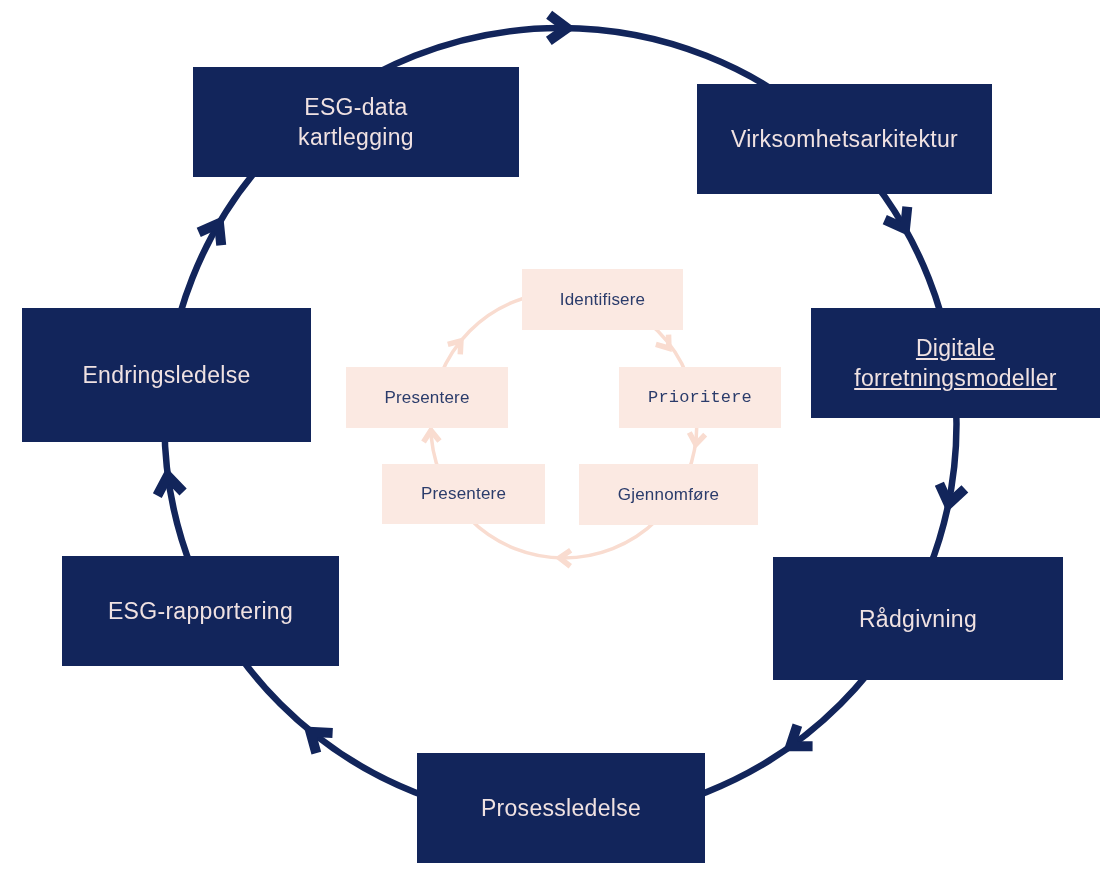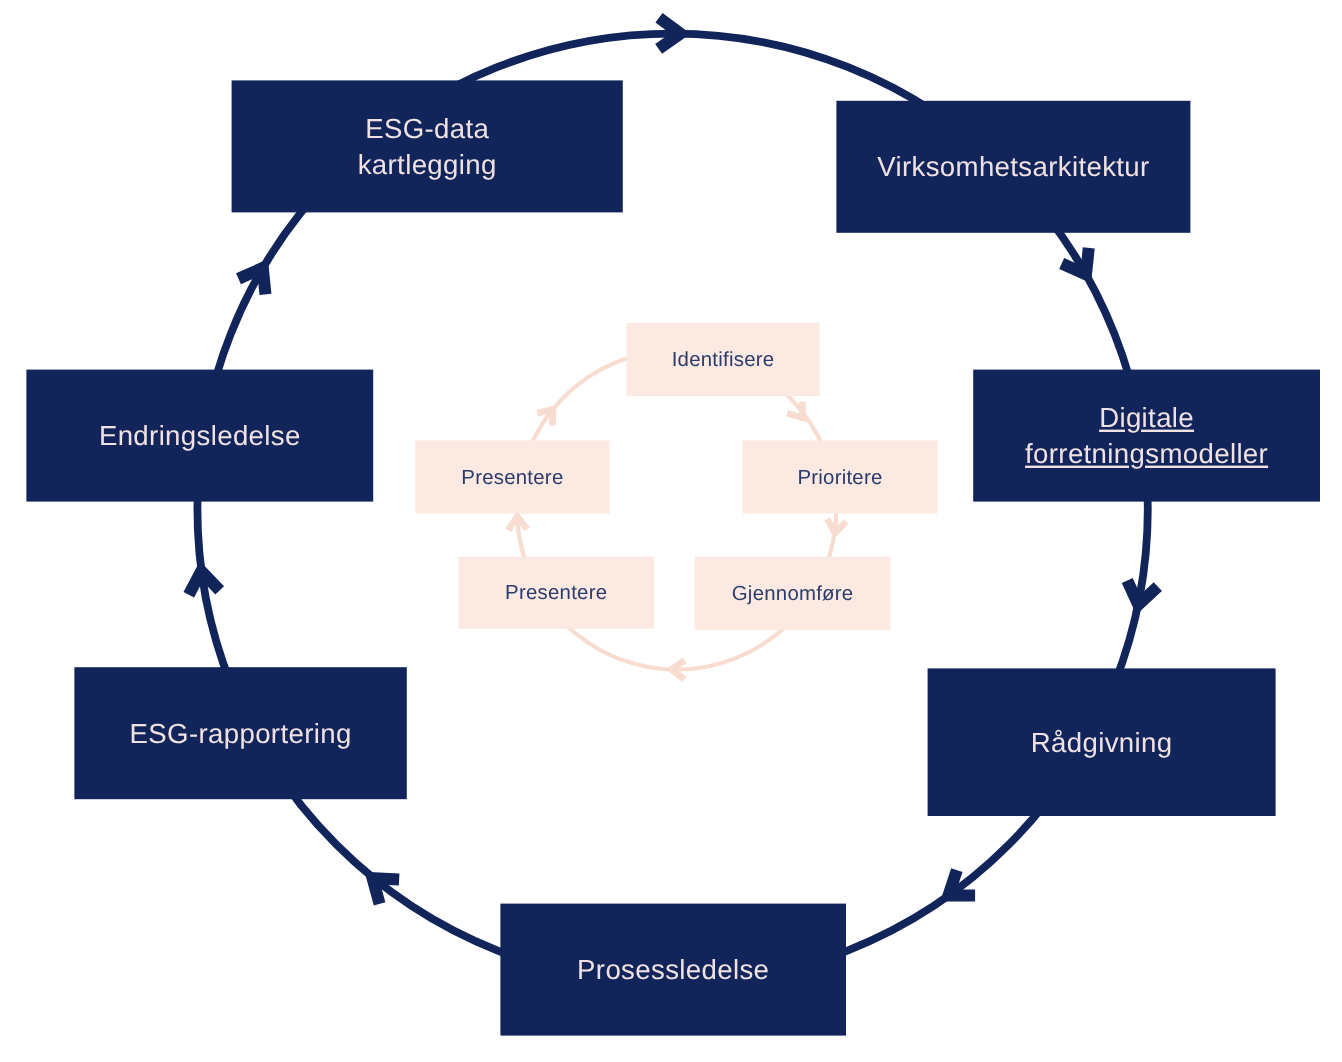--- a/index.html
+++ b/index.html
@@ -140,33 +140,33 @@
   </div>
 
   <div class="obox" style="left:417px; top:753px; width:288px; height:110px;text-align:center;">
     <span>Prosessledelse</span>
   </div>
 
   <div class="obox" style="left:62px; top:556px; width:277px; height:110px;">
     <span>ESG-rapportering</span>
   </div>
 
-  <div class="obox" style="left:22px; top:308px; width:289px; height:110px;">
+  <div class="obox" style="left:22px; top:308px; width:289px; height:134px;">
     <span>Endringsledelse</span>
   </div>
 
   <div class="ibox" style="left:482px; top:269px; width:161px; height:61px;margin-left:40px;">
     <span>Identifisere</span>
   </div>
 
-  <div class="ibox" style="left:619px; top:367px; width:162px; height:61px;">
+  <div class="ibox" style="left:619px; top:367px; width:162px; height:61px;font-family:Liberation Mono, monospace;">
     <span>Prioritere</span>
   </div>
 
-  <div class="ibox" style="left:579px; top:464px; width:163px; height:61px;justify-content:center;">
+  <div class="ibox" style="left:579px; top:464px; width:179px; height:61px;justify-content:center;">
     <span>Gjennomføre</span>
   </div>
 
   <div class="ibox" style="left:382px; top:464px; width:163px; height:60px;">
     <span>Presentere</span>
   </div>
 
   <div class="ibox" style="left:346px; top:367px; width:162px; height:61px;">
     <span>Presentere</span>
   </div>

